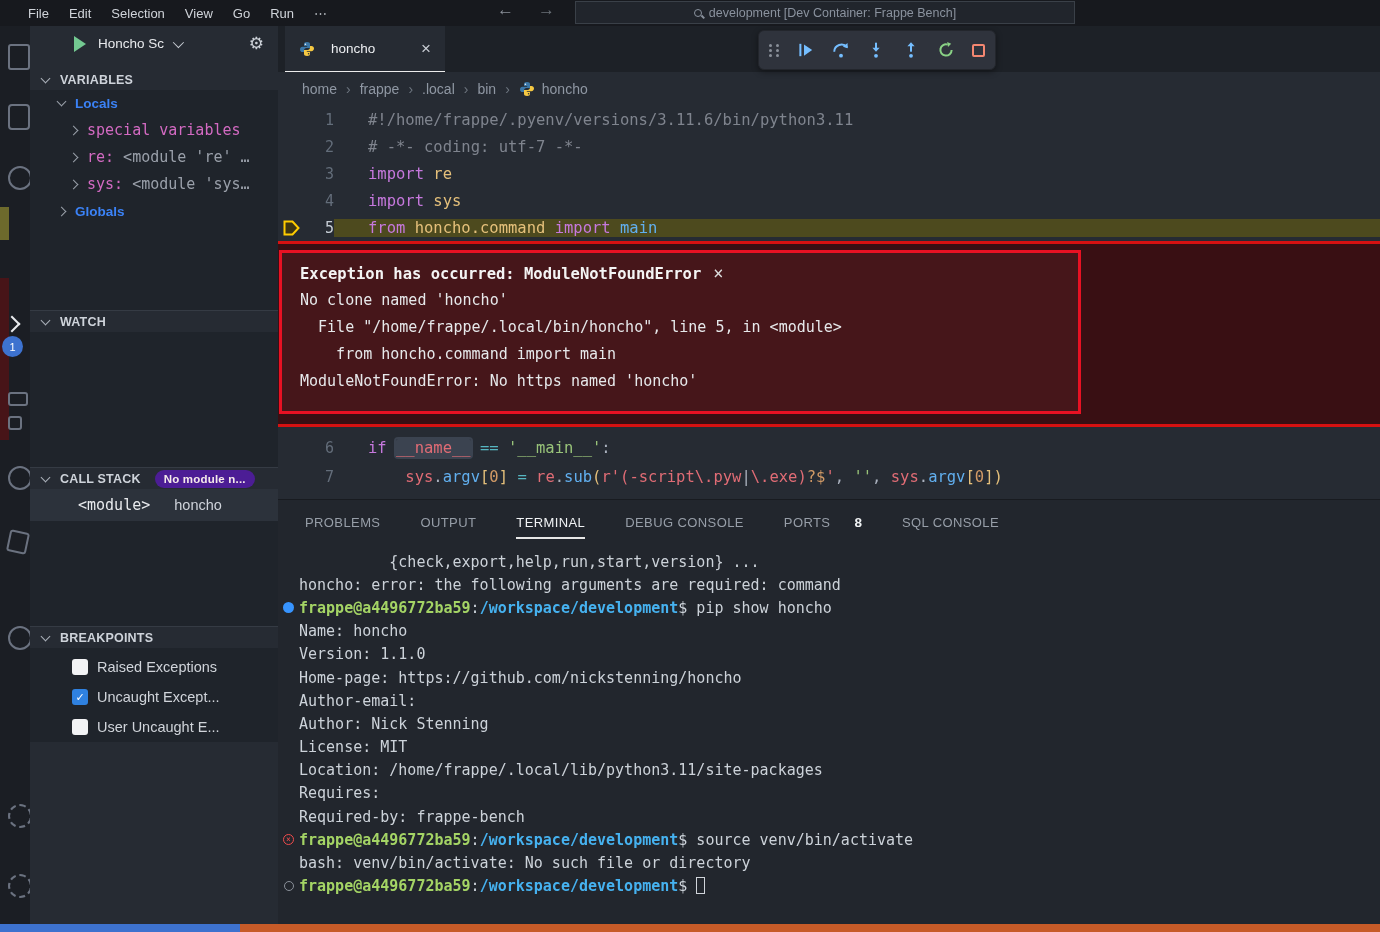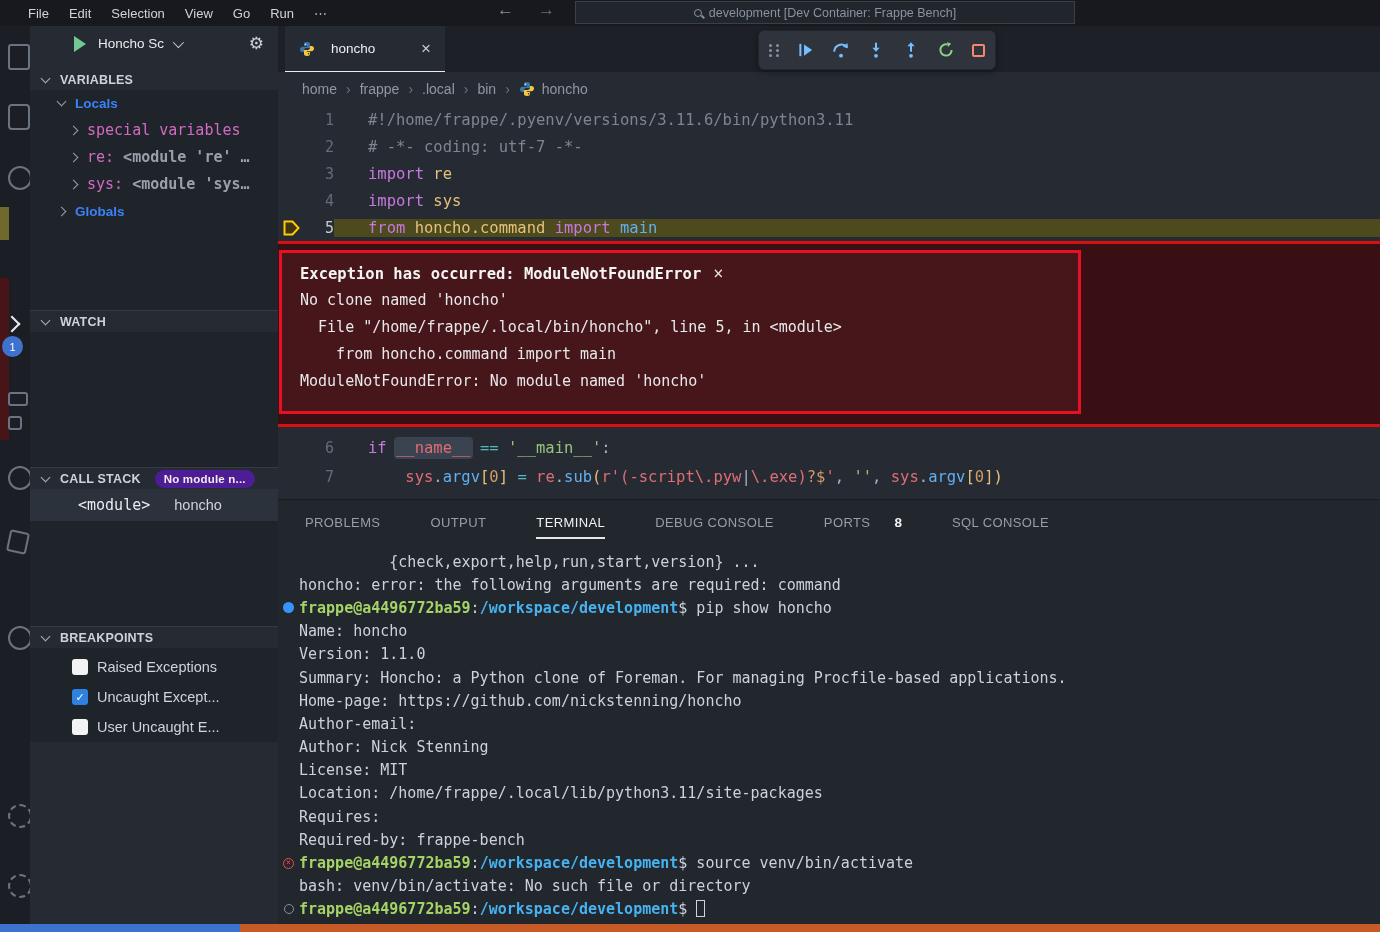--- a/index.html
+++ b/index.html
@@ -47,21 +47,21 @@
   .sec-header { height:26px; display:flex; align-items:center; padding-left:12px; font-size:12.5px; font-weight:bold; color:#ced3da; letter-spacing:.2px; }
   .sec-header.tall { height:28px; border-top:1px solid #353b44; }
   .chev-sm { width:7px; height:7px; border-right:1.5px solid #aab0b9; border-bottom:1.5px solid #aab0b9; transform:rotate(45deg); margin-right:11px; margin-top:-3px; }
   .sec-content { background:#1f242b; }
   .var-content { height:284px; }
   .tree-row { height:27px; display:flex; align-items:center; font-size:15px; }
   .tw-arrow { width:7px; height:7px; border-right:1.6px solid #9aa0aa; border-bottom:1.6px solid #9aa0aa; transform:rotate(-45deg); margin-right:10px; flex-shrink:0; }
   .tw-arrow.open { transform:rotate(45deg); margin-top:-4px; }
   .grp-label { font-weight:bold; font-size:13.5px; color:#3b82f6; }
   .var-name { color:#d36ac2; }
-  .var-val { color:#9aa0aa; white-space:pre;font-weight:bold; }
+  .var-val { color:#9aa0aa; white-space:pre; }
   .watch-content { height:174px; }
   .cs-header-badge { margin-left:14px; background:#4c1d95; color:#f5eaea; font-weight:bold; font-size:11.5px; padding:3px 9px; border-radius:10px; }
   .cs-content { height:176px; }
   .cs-row { height:32px; background:#2c323b; display:flex; align-items:center; padding-left:48px; }
   .cs-frame { font-size:15px; color:#e8eaed; }
   .cs-src { margin-left:24px; font-size:14.5px; color:#cfd3da; }
   .bp-content { flex:1; padding-top:4px; }
   .bp-row { height:30px; display:flex; align-items:center; padding-left:42px; font-size:14.5px; color:#d0d4da;text-align:right; }
   .cb { width:16px; height:16px; border-radius:3px; margin-right:9px; flex-shrink:0; display:flex; align-items:center; justify-content:center; font-size:11px; color:#fff; }
   .cb.unchecked { background:#f2f3f5; }
@@ -98,21 +98,21 @@
   .exc-band { height:186px; background:#390f13; border-top:3px solid #d61111; border-bottom:3px solid #d61111; padding-top:6px; }
   .exc-popup { margin-left:1px; width:802px; height:164px; background:#46161a; border:3px solid #e81123; padding:10px 18px; }
   .exc-title { font-size:15.5px; font-weight:bold; color:#f4f4f4; }
   .exc-close { font-weight:normal; font-size:17px; color:#dcdcdc; margin-left:12px; }
   .exc-line { font-size:15px; color:#e6e8ea; line-height:27px; white-space:pre; }
   .exc-msg { margin-top:4px; }
   .gap6 { height:6px; }
 
   
   .panel { height:424px; background:#22262d; flex-shrink:0; display:flex; flex-direction:column; }
-  .panel-tabs { height:44px; display:flex; align-items:center; padding-left:27px; gap:50px; flex-shrink:0; }
+  .panel-tabs { height:44px; display:flex; align-items:center; padding-left:27px; gap:40px; flex-shrink:0; }
   .ptab { font-size:13px; letter-spacing:.4px; color:#979ea8; position:relative; display:flex; align-items:center; }
   .ptab.active { color:#f0f2f4; }
   .ptab.active::after { content:""; position:absolute; left:0; right:0; bottom:-9px; height:2px; background:#e7e7e7; }
   .ptab-badge { margin-left:24px; color:#f0f2f4; font-weight:bold; font-size:13.5px; letter-spacing:0; }
   .term { flex:1; padding-top:6px; overflow:hidden; font-size:15px; }
   .trow { height:23.2px; display:flex; align-items:center; }
   .tmark { width:21px; flex-shrink:0; display:flex; align-items:center; justify-content:center; }
   .tdot { width:11px; height:11px; border-radius:50%; background:#3794ff; }
   .terr { width:11px; height:11px; border-radius:50%; border:1.5px solid #f14c4c; color:#f14c4c; font-size:8px; line-height:8px; display:flex; align-items:center; justify-content:center; }
   .tok { width:10px; height:10px; border-radius:50%; border:1.5px solid #8a9099; }
@@ -338,21 +338,21 @@
           </span>
           <span class="lnum cur">5</span>
           <span class="ctext"><span class="kw">from</span><span class="fg"> </span><span class="yl">honcho.command</span><span class="fg"> </span><span class="kw">import</span><span class="fg"> </span><span class="bl">main</span></span>
         </div>
         <div class="exc-band">
           <div class="exc-popup">
             <div class="exc-title">Exception has occurred: ModuleNotFoundError<span class="exc-close">×</span></div>
             <span class="exc-line exc-msg mono" style="display: block;">No clone named 'honcho'</span>
             <span class="exc-line mono" style="display: block;">  File "/home/frappe/.local/bin/honcho", line 5, in &lt;module&gt;</span>
             <span class="exc-line mono" style="display: block;">    from honcho.command import main</span>
-            <span class="exc-line mono" style="display: block;">ModuleNotFoundError: No module named 'honcho'</span>
+            <span class="exc-line mono" style="display: block;">ModuleNotFoundError: No https named 'honcho'</span>
           </div>
         </div>
         <div class="gap6"></div>
         <div class="crow tall">
           <span class="gutter-mark"></span>
           <span class="lnum">6</span>
           <span class="ctext"><span class="kw">if</span><span class="fg"> </span><span class="rd hlw">__name__</span><span class="fg"> </span><span class="cy">==</span><span class="fg"> </span><span class="gr">'__main__'</span><span class="fg">:</span></span>
         </div>
         <div class="crow tall">
           <span class="gutter-mark"></span>
@@ -401,24 +401,20 @@
           <div class="trow">
             <span class="tmark"></span>
             <span class="ttext"><span>Name: honcho</span></span>
           </div>
           <div class="trow">
             <span class="tmark"></span>
             <span class="ttext"><span>Version: 1.1.0</span></span>
           </div>
           <div class="trow">
             <span class="tmark"></span>
-            <span class="ttext"><span>Summary: Honcho: a Python clone of Foreman. For managing Procfile-based applications.</span></span>
-          </div>
-          <div class="trow">
-            <span class="tmark"></span>
             <span class="ttext"><span>Home-page: https://github.com/nickstenning/honcho</span></span>
           </div>
           <div class="trow">
             <span class="tmark"></span>
             <span class="ttext"><span>Author-email:</span></span>
           </div>
           <div class="trow">
             <span class="tmark"></span>
             <span class="ttext"><span>Author: Nick Stenning</span></span>
           </div>

